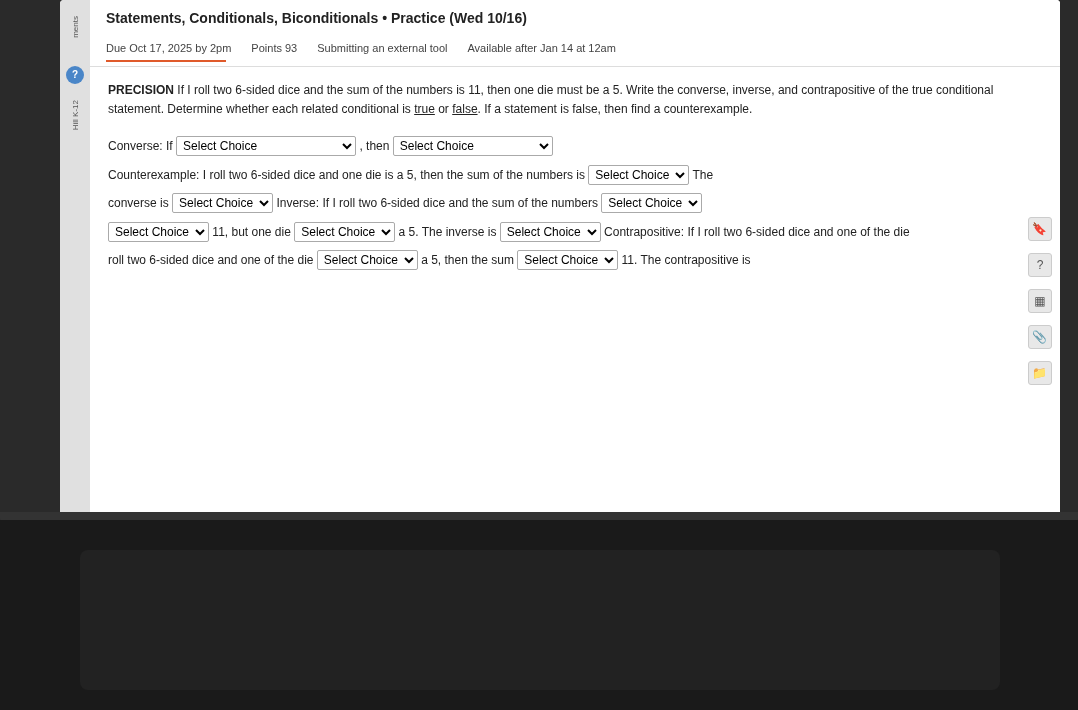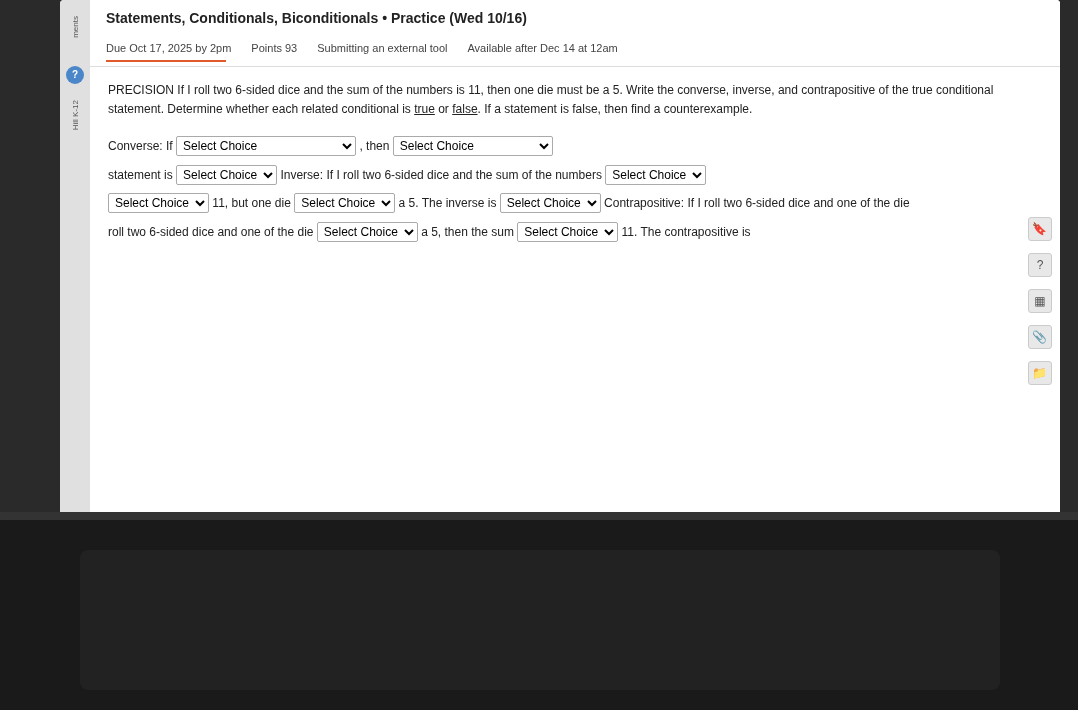--- a/index.html
+++ b/index.html
@@ -75,21 +75,21 @@
       cursor: pointer;
       color: #555;
     }
     .problem-text {
       font-size: 12px;
       line-height: 1.6;
       color: #222;
       margin-bottom: 14px;
     }
     .problem-text .bold {
-      font-weight: normal;
+      font-weight: bold;
     }
     .problem-text .underline {
       text-decoration: underline;
     }
     .answer-area {
       font-size: 12px;
       line-height: 2.2;
       color: #222;
     }
     select.choice-select {
@@ -250,21 +250,21 @@
     <div class="nav-text" style="margin-top:8px">Hill K-12</div>
   </div>
 
   <div class="main-content">
     <div class="page-header">
       <div class="page-title">Statements, Conditionals, Biconditionals • Practice (Wed 10/16)</div>
       <div class="page-meta">
         <span>Due  Oct 17, 2025 by 2pm</span>
         <span>Points  93</span>
         <span>Submitting  an external tool</span>
-        <span>Available  after Dec 14 at 12am</span>
+        <span>Available  after Jan 14 at 12am</span>
       </div>
       <div style="margin-top:6px; border-bottom: 2px solid #e05a2b; width:120px;"></div>
     </div>
 
     <div class="content-area">
 
       <div class="problem-text">
         <span class="bold">PRECISION</span><span> If I roll two 6-sided dice and the sum of the numbers is 11, then one die must be a 5. Write the converse, inverse, and contrapositive of the true conditional statement. Determine whether each related conditional is </span><span class="underline">true</span><span> or </span><span class="underline">false</span><span>. If a statement is false, then find a counterexample.</span>
       </div>
 
@@ -278,23 +278,32 @@
             <option>one die is a 5</option>
           </select>
           <span>, then</span>
           <select class="choice-select wide">
             <option>Select Choice</option>
             <option>the sum is 11</option>
             <option>one die must be a 5</option>
           </select>
         </div>
 
-
         <div style="margin-bottom:2px;">
-          <span>statement is</span>
+          <span>Counterexample: I roll two 6-sided dice and one die is a 5, then the sum of the numbers is</span>
+          <select class="choice-select">
+            <option>Select Choice</option>
+            <option>is</option>
+            <option>is not</option>
+          </select>
+          <span>The</span>
+        </div>
+
+        <div style="margin-bottom:2px;">
+          <span>converse is</span>
           <select class="choice-select">
             <option>Select Choice</option>
             <option>true</option>
             <option>false</option>
           </select>
           <span>Inverse: If I roll two 6-sided dice and the sum of the numbers</span>
           <select class="choice-select">
             <option>Select Choice</option>
             <option>is</option>
             <option>is not</option>

